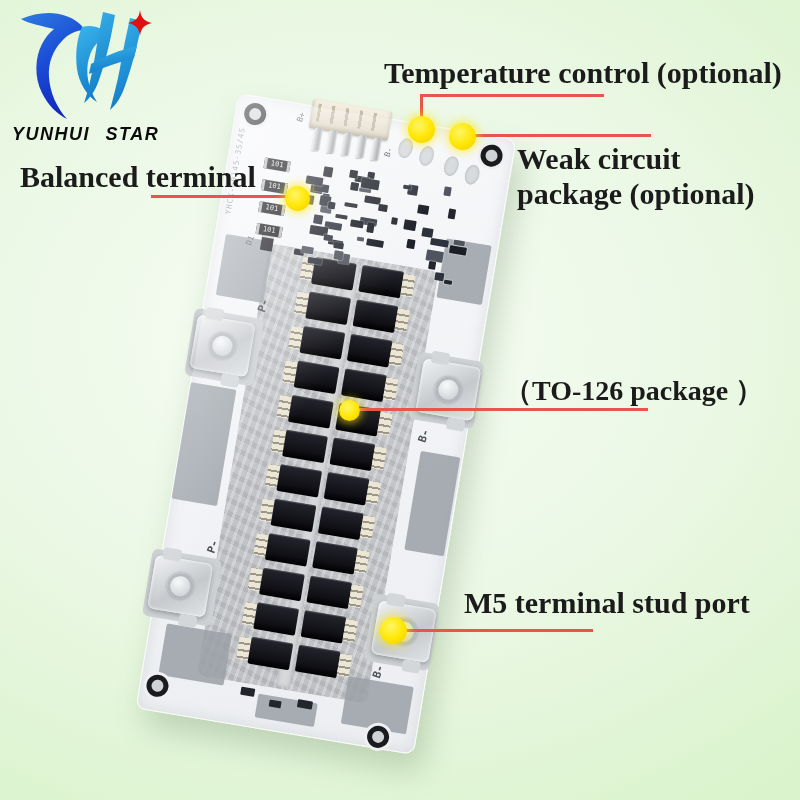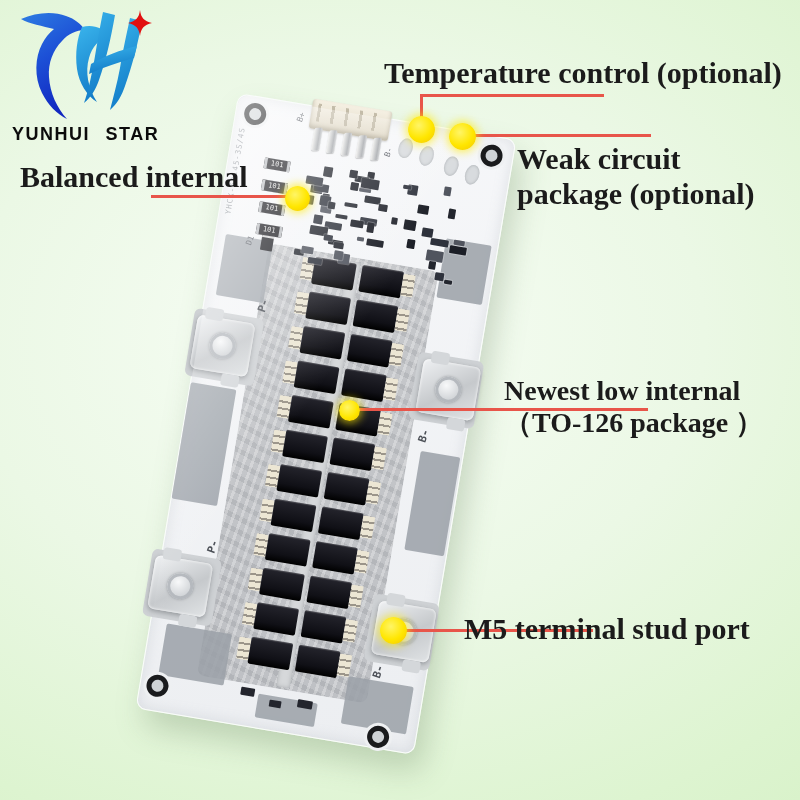--- a/index.html
+++ b/index.html
@@ -1,20 +1,20 @@
 <!DOCTYPE html>
 <html><head>
 <meta charset="utf-8">
 <style>
   html,body{margin:0;padding:0;}
   .stage{position:relative;width:800px;height:800px;overflow:hidden;
     background:radial-gradient(ellipse 115% 90% at 42% 42%, #f7fdf5 0%, #ebf8e5 40%, #ddf4d0 72%, #d2efc1 100%);
     font-family:"Liberation Serif","DejaVu Serif",serif;}
   
-  .logo{position:absolute;left:10px;top:4px;width:170px;height:145px;}
+  .logo{position:absolute;left:10px;top:4px;width:170px;height:145px;font-style:italic;}
   .logo svg{position:absolute;left:8px;top:2px;}
   .brand{position:absolute;left:2px;top:120px;width:168px;
     font-family:"Liberation Sans","DejaVu Sans",sans-serif;font-weight:bold;
     font-size:18px;letter-spacing:1.5px;word-spacing:9px;color:#0b0b0b;white-space:nowrap;}
   
   .board{position:absolute;left:185px;top:112px;width:280px;height:622px;
     transform:rotate(9.5deg);background:linear-gradient(160deg,#f7f8fa,#eceef1);
     border:1px solid #fafbfc;border-radius:10px;
     box-shadow:10px 16px 30px rgba(90,120,80,.28), inset 0 0 14px rgba(150,160,170,.25);}
   .board .glare{position:absolute;inset:0;border-radius:10px;pointer-events:none;
@@ -81,21 +81,21 @@
   .d-temp{left:408px;top:116px;width:27px;height:27px;}
   .l-weak{left:466px;top:134px;width:185px;height:3px;}
   .d-weak{left:449px;top:123px;width:27px;height:27px;}
   .ann-weak{left:517px;top:141px;}
   .ann-bal{left:20px;top:159px;}
   .l-bal{left:151px;top:195px;width:140px;height:3px;}
   .d-bal{left:285px;top:186px;width:25px;height:25px;}
   .ann-mos{left:504px;top:375px;font-size:28px;line-height:32px;}
   .l-mos{left:352px;top:408px;width:296px;height:3px;}
   .d-mos{left:339px;top:400px;width:21px;height:21px;}
-  .ann-m5{left:464px;top:611px;}
+  .ann-m5{left:464px;top:585px;}
   .l-m5{left:398px;top:629px;width:195px;height:3px;}
   .d-m5{left:380px;top:617px;width:27px;height:27px;}
 </style>
 </head>
 <body>
 
 <div class="stage">
 
   <div class="logo">
     <svg width="145" height="118" viewBox="0 0 145 118">
@@ -346,29 +346,28 @@
   <div class="dot d-temp"></div>
 
   <div class="rline l-weak"></div>
   <div class="dot d-weak"></div>
   <div class="ann ann-weak">
     <div>Weak circuit</div>
     <div>package (optional)</div>
   </div>
 
   <div class="ann ann-bal">
-    <div>Balanced internal</div>
+    <div>Balanced terminal</div>
   </div>
   <div class="rline l-bal"></div>
   <div class="dot d-bal"></div>
 
   <div class="rline l-mos"></div>
   <div class="dot d-mos"></div>
   <div class="ann ann-mos">
-    <div>Newest low internal</div>
     <div>（TO-126 package ）</div>
   </div>
 
   <div class="rline l-m5"></div>
   <div class="dot d-m5"></div>
   <div class="ann ann-m5">
     <div>M5 terminal stud port</div>
   </div>
 
 </div>

